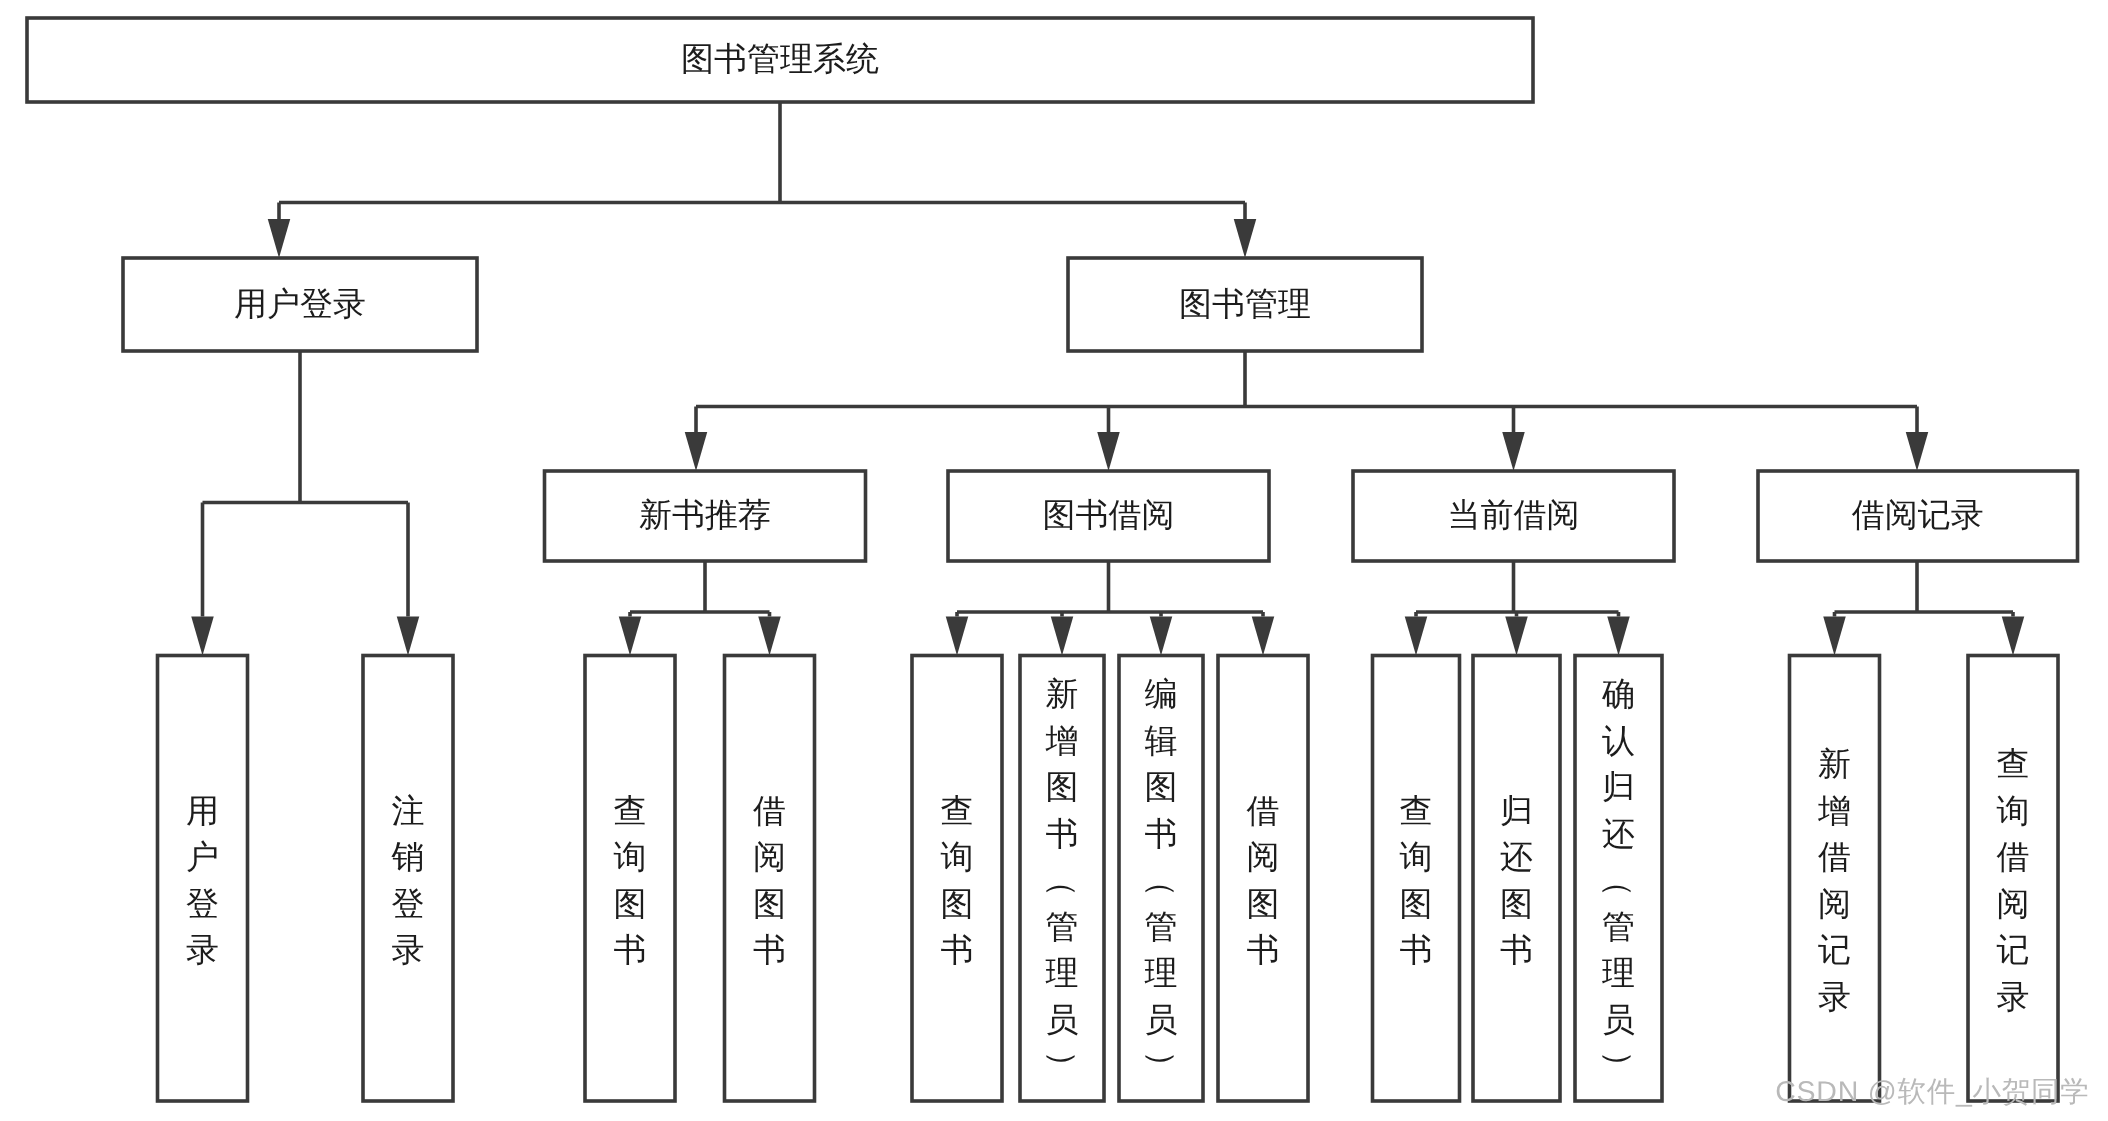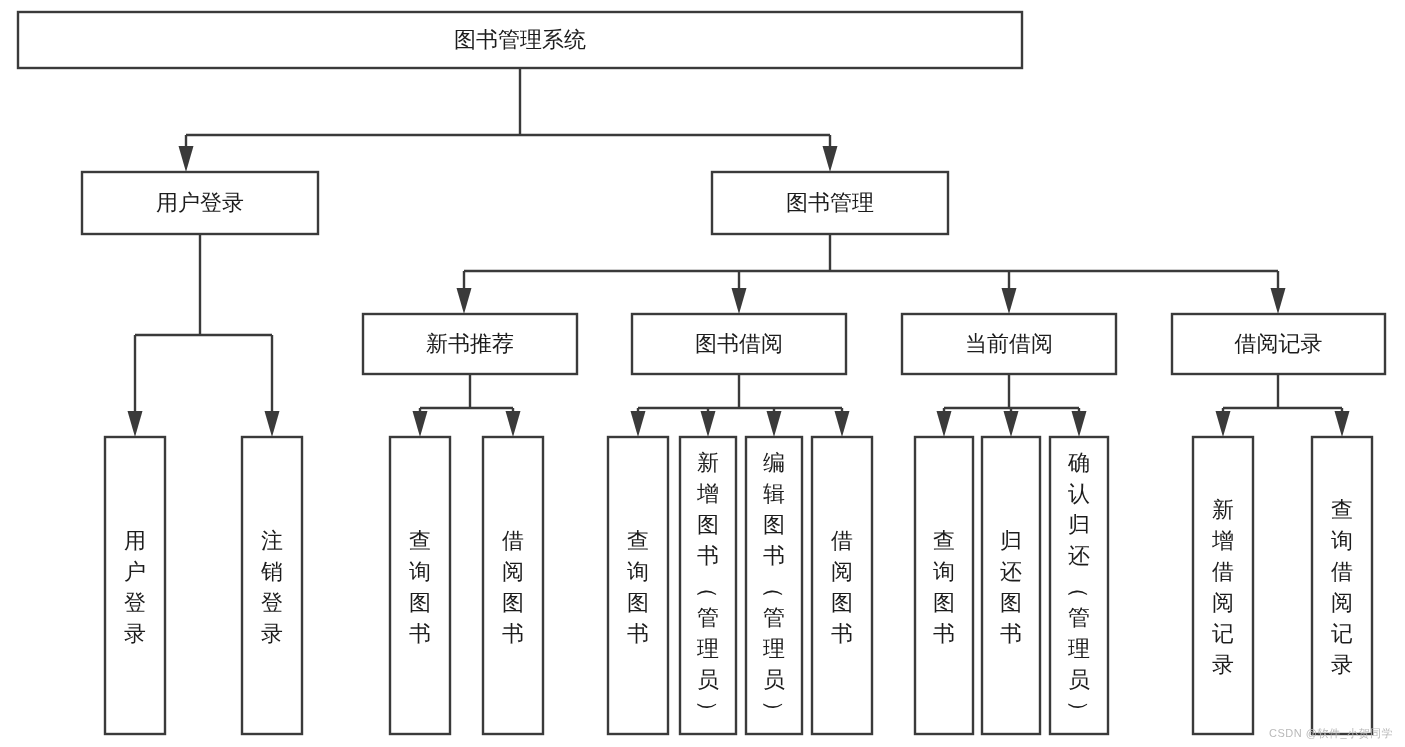--- a/index.html
+++ b/index.html
@@ -53,21 +53,21 @@
     font-family: "Liberation Sans", "DejaVu Sans", sans-serif;
     font-size: 22px;
     fill: #1c1c1c;
     text-anchor: middle;
   }
   .watermark {
     position: absolute;
     right: 12px;
     bottom: 6px;
     font-family: "Liberation Sans", "DejaVu Sans", sans-serif;
-    font-size: 11px;
+    font-size: 19px;
     color: #b9b9b9;
     letter-spacing: 0.5px;
     white-space: nowrap;
     user-select: none;
   }
 </style>
 </head>
 <body>
 
 <div id="diagram-root">

